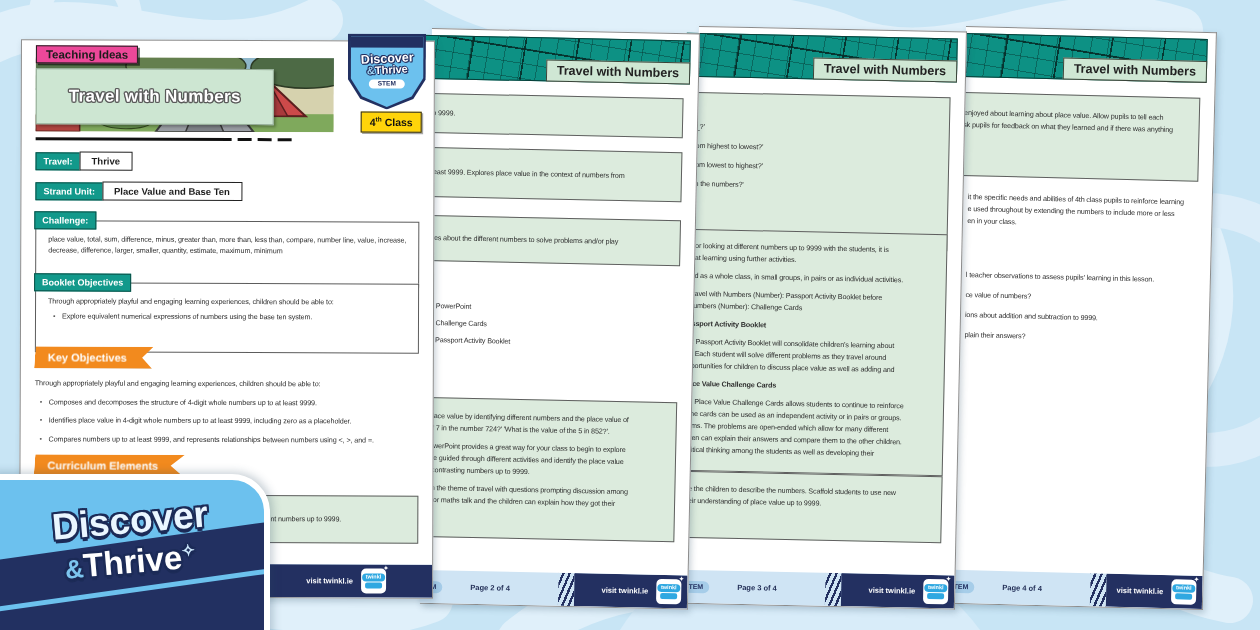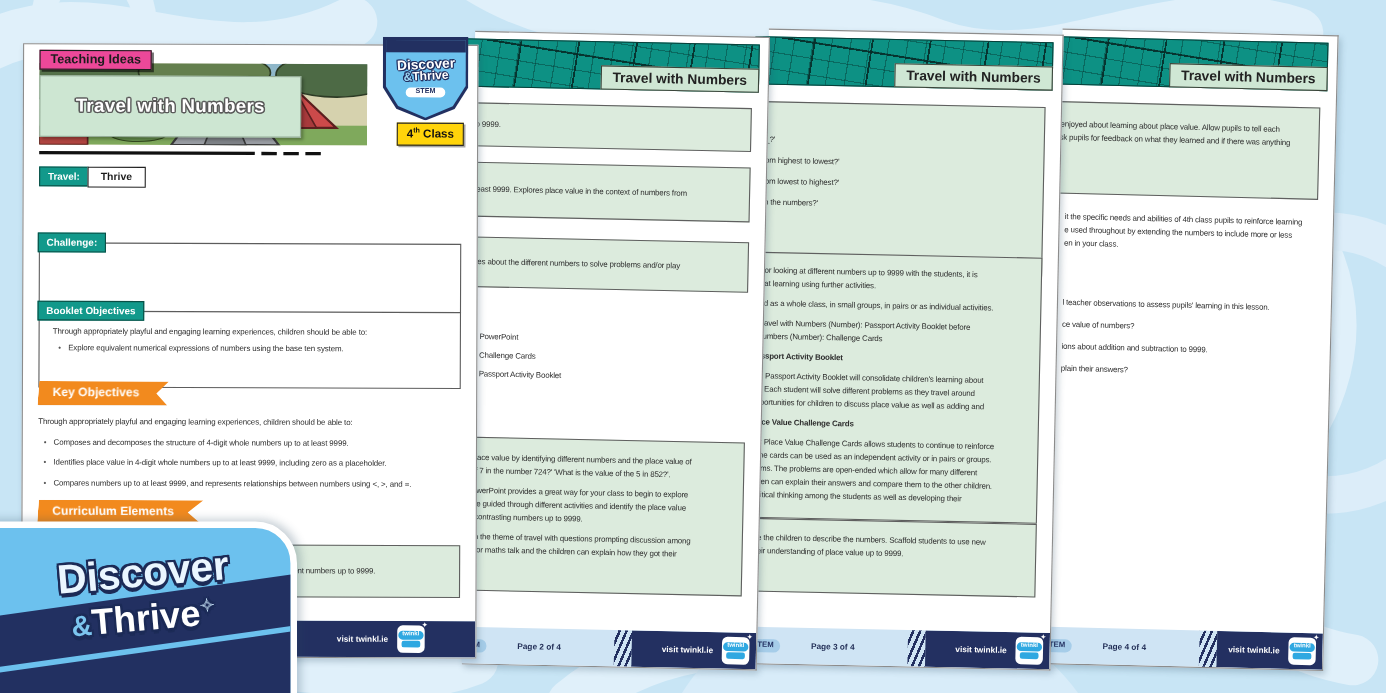--- a/index.html
+++ b/index.html
@@ -328,23 +328,27 @@
     <div class="solid"></div>
       <div class="dash"></div>
       <div class="dash"></div>
       <div class="dash"></div>
   </div>
 
   <div class="p1-abs" style="top:110px;left:14px;">
     <span class="tlabel">Travel:</span><span class="vbox">Thrive</span>
   </div>
 
+  <div class="p1-abs" style="top:140px;left:14px;">
+    <span class="tlabel">Strand Unit:</span><span class="vbox">Place Value and Base Ten</span>
+  </div>
 
   <div class="secbox" style="top:180px;left:14px;right:14px;height:44px;">
     <span class="tlabel">Challenge:</span>
+    <div class="body7">place value, total, sum, difference, minus, greater than, more than, less than, compare, number line, value, increase, decrease, difference, larger, smaller, quantity, estimate, maximum, minimum</div>
   </div>
 
   <div class="secbox" style="top:242px;left:14px;right:14px;height:48px;">
     <span class="tlabel">Booklet Objectives</span>
     <div class="body7">Through appropriately playful and engaging learning experiences, children should be able to:</div>
     <ul class="bullets">
       <li>Explore equivalent numerical expressions of numbers using the base ten system.</li>
     </ul>
   </div>
 

